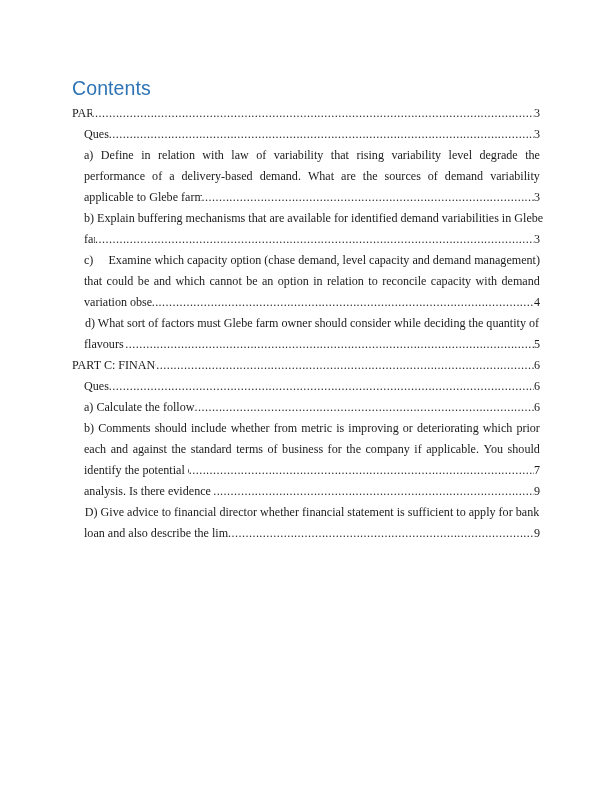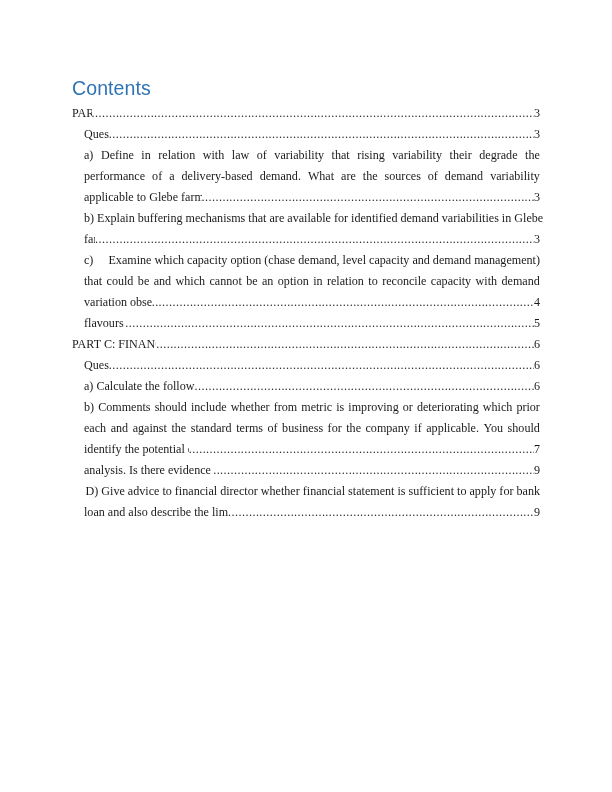--- a/index.html
+++ b/index.html
@@ -99,21 +99,21 @@
   }
   .wrap-line.justify {
     display: flex;
     justify-content: space-between;
   }
   .wrap-line.justify > span {
     display: inline-block;
   }
   .wrap-line.plain {
     display: block;
-    text-align: right;
+    text-align: center;
   }
 </style>
 </head>
 <body>
 
 <div class="page">
   <div class="toc-block">
     <h1 class="contents-heading">Contents</h1>
     <div id="toc-list">
         <div class="toc-entry level-1">
@@ -136,21 +136,21 @@
             <span>Define</span>
             <span>in</span>
             <span>relation</span>
             <span>with</span>
             <span>law</span>
             <span>of</span>
             <span>variability</span>
             <span>that</span>
             <span>rising</span>
             <span>variability</span>
-            <span>their</span>
+            <span>level</span>
             <span>degrade</span>
             <span>the</span>
           </div>
           <div class="wrap-line justify">
             <span>performance</span>
             <span>of</span>
             <span>a</span>
             <span>delivery-based</span>
             <span>demand.</span>
             <span>What</span>
@@ -198,20 +198,21 @@
             <span>with</span>
             <span>demand</span>
           </div>
           <div class="leader-line">
             <span class="leader-text">variation observed in Glebe farm</span>
             <span class="leader-dots">....................................................................................................................................................................................................................................................................</span>
             <span class="leader-page">4</span>
           </div>
         </div>
         <div class="toc-entry level-2">
+          <div class="wrap-line plain">d) What sort of factors must Glebe farm owner should consider while deciding the quantity of</div>
           <div class="leader-line">
             <span class="leader-text">flavours from 5-10</span>
             <span class="leader-dots">....................................................................................................................................................................................................................................................................</span>
             <span class="leader-page">5</span>
           </div>
         </div>
         <div class="toc-entry level-1">
           <div class="leader-line">
             <span class="leader-text">PART C: FINANCIAL MANAGEMENT</span>
             <span class="leader-dots">....................................................................................................................................................................................................................................................................</span>

